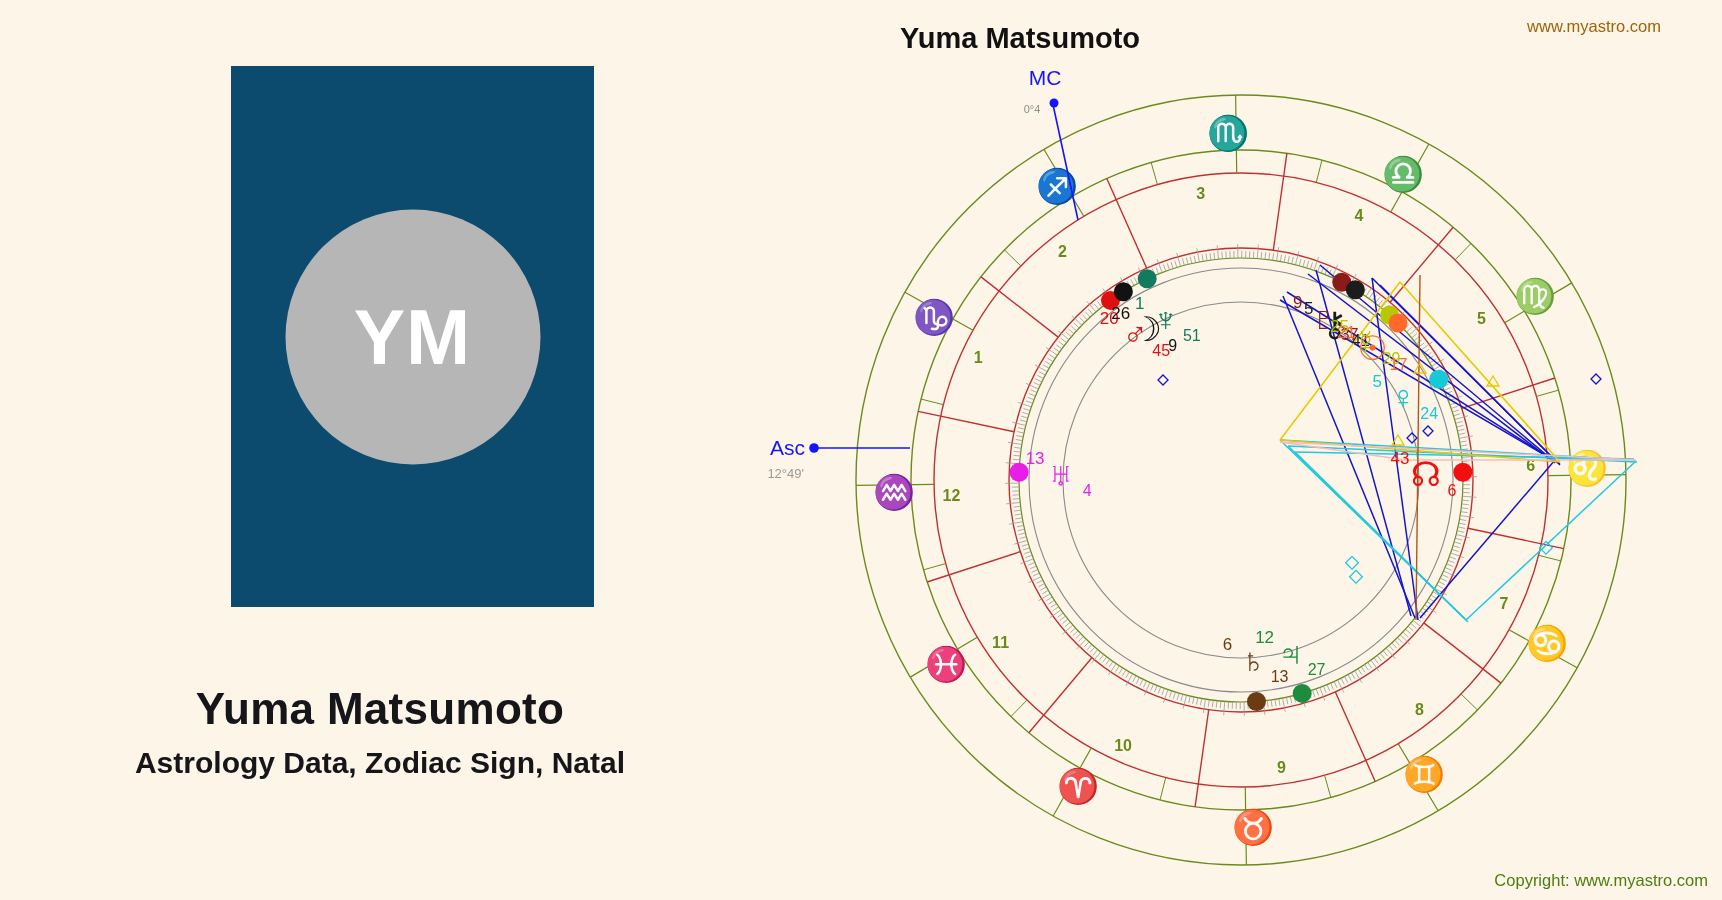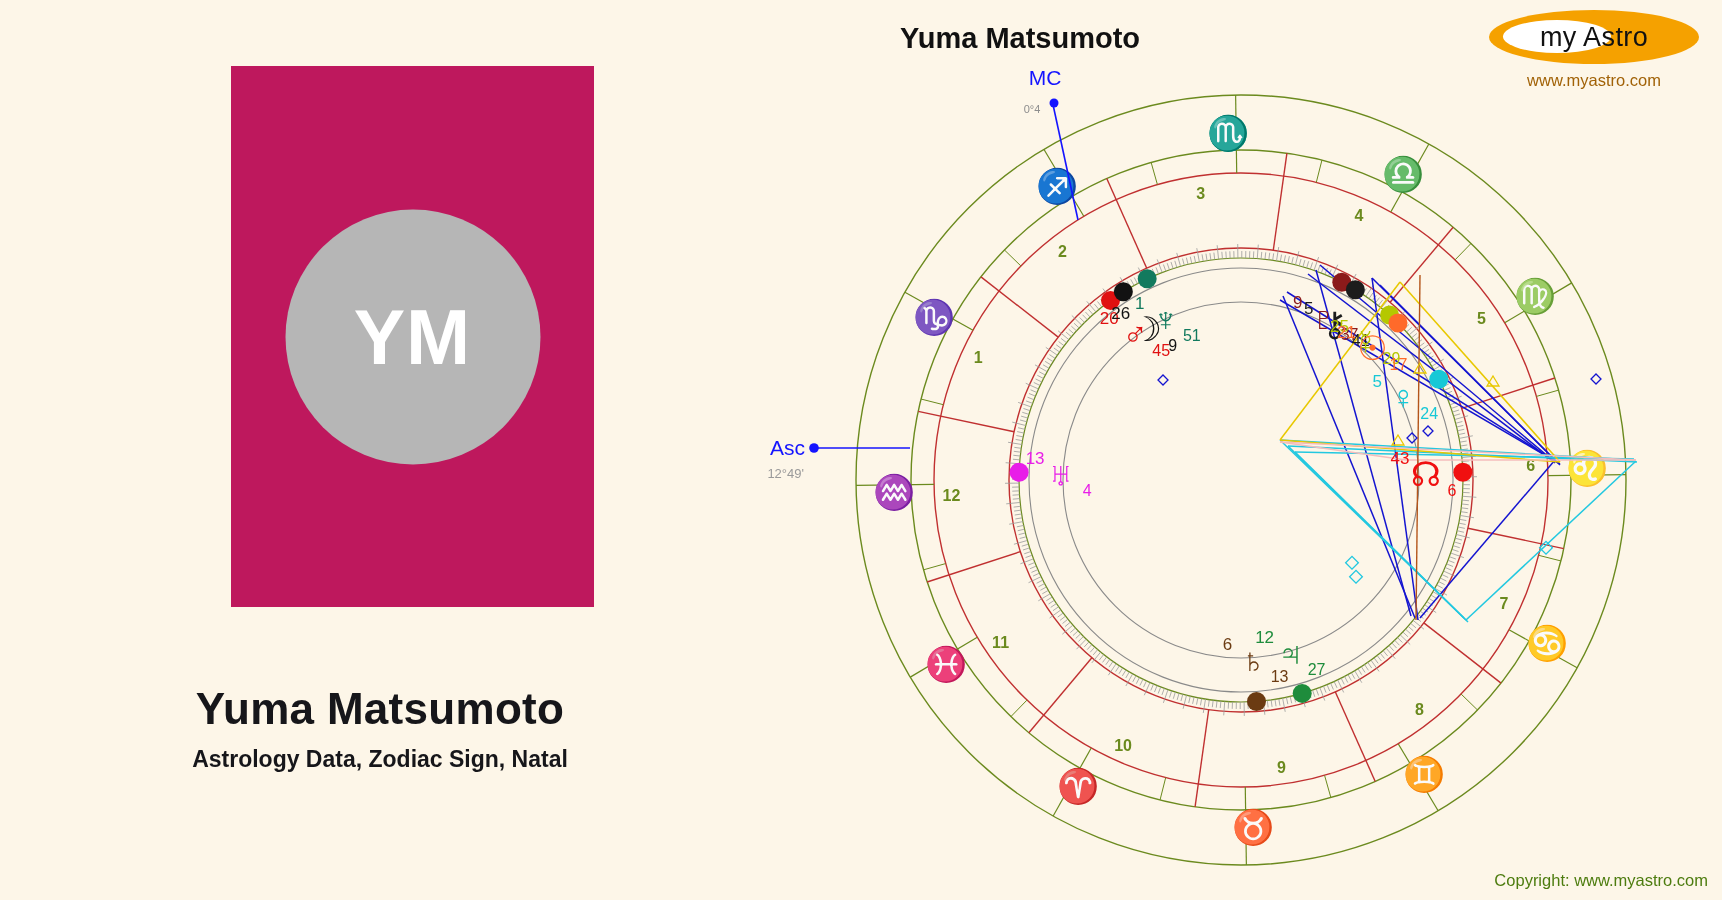--- a/index.html
+++ b/index.html
@@ -9,41 +9,41 @@
     font-family:"Liberation Sans", sans-serif;
     overflow:hidden;
     position:relative;
   }
   
   #left-panel{
     position:absolute;left:0;top:0;width:760px;height:900px;
   }
   #avatar-card{
     position:absolute;left:231px;top:66px;width:363px;height:541px;
-    background:#be185d;
+    background:#0c4a6e;
   }
   #avatar-circle{
     position:absolute;left:50%;top:50%;
     transform:translate(-50%,-50%);
     width:255px;height:255px;border-radius:50%;
     background:#b6b6b6;
     display:flex;align-items:center;justify-content:center;
   }
   #avatar-initials{
     color:#ffffff;font-size:77px;font-weight:bold;
     letter-spacing:1px;font-family:"Liberation Sans", sans-serif;
   }
   #person-name{
     position:absolute;left:0;top:684px;width:760px;
     text-align:center;font-size:44px;font-weight:bold;color:#16161a;
     letter-spacing:0.3px;
   }
   #person-subtitle{
     position:absolute;left:0;top:745px;width:760px;
-    text-align:center;font-size:23px;font-weight:bold;color:#16161a;
+    text-align:center;font-size:30px;font-weight:bold;color:#16161a;
     line-height:1.22;
   }
   #person-subtitle span{display:block;}
 
   
   #chart-title{
     position:absolute;left:760px;top:22px;width:520px;
     text-align:center;font-size:29px;font-weight:bold;color:#111;
   }
   #logo-wrap{
@@ -89,24 +89,20 @@
   <div id="person-name">Yuma Matsumoto</div>
 
   <div id="person-subtitle">
     <span>Astrology Data, Zodiac Sign, Natal</span>
   </div>
 </div>
 
 <div id="chart-title">Yuma Matsumoto</div>
 
 <div id="logo-wrap">
-  <div id="logo-ellipse">
-    <div id="logo-inner-ellipse"></div>
-    <div id="logo-text">my Astro</div>
-  </div>
   <div id="logo-url">www.myastro.com</div>
 </div>
 
 <div id="copyright">Copyright: www.myastro.com</div>
 
 <svg id="chart-svg" width="962" height="840" viewBox="0 0 962 840">
 
   <g>
     <circle cx="481" cy="420" r="385" fill="none" stroke="#6b8a1e" stroke-width="1.4"></circle>
     <circle cx="481" cy="420" r="330" fill="none" stroke="#6b8a1e" stroke-width="1.4"></circle>

